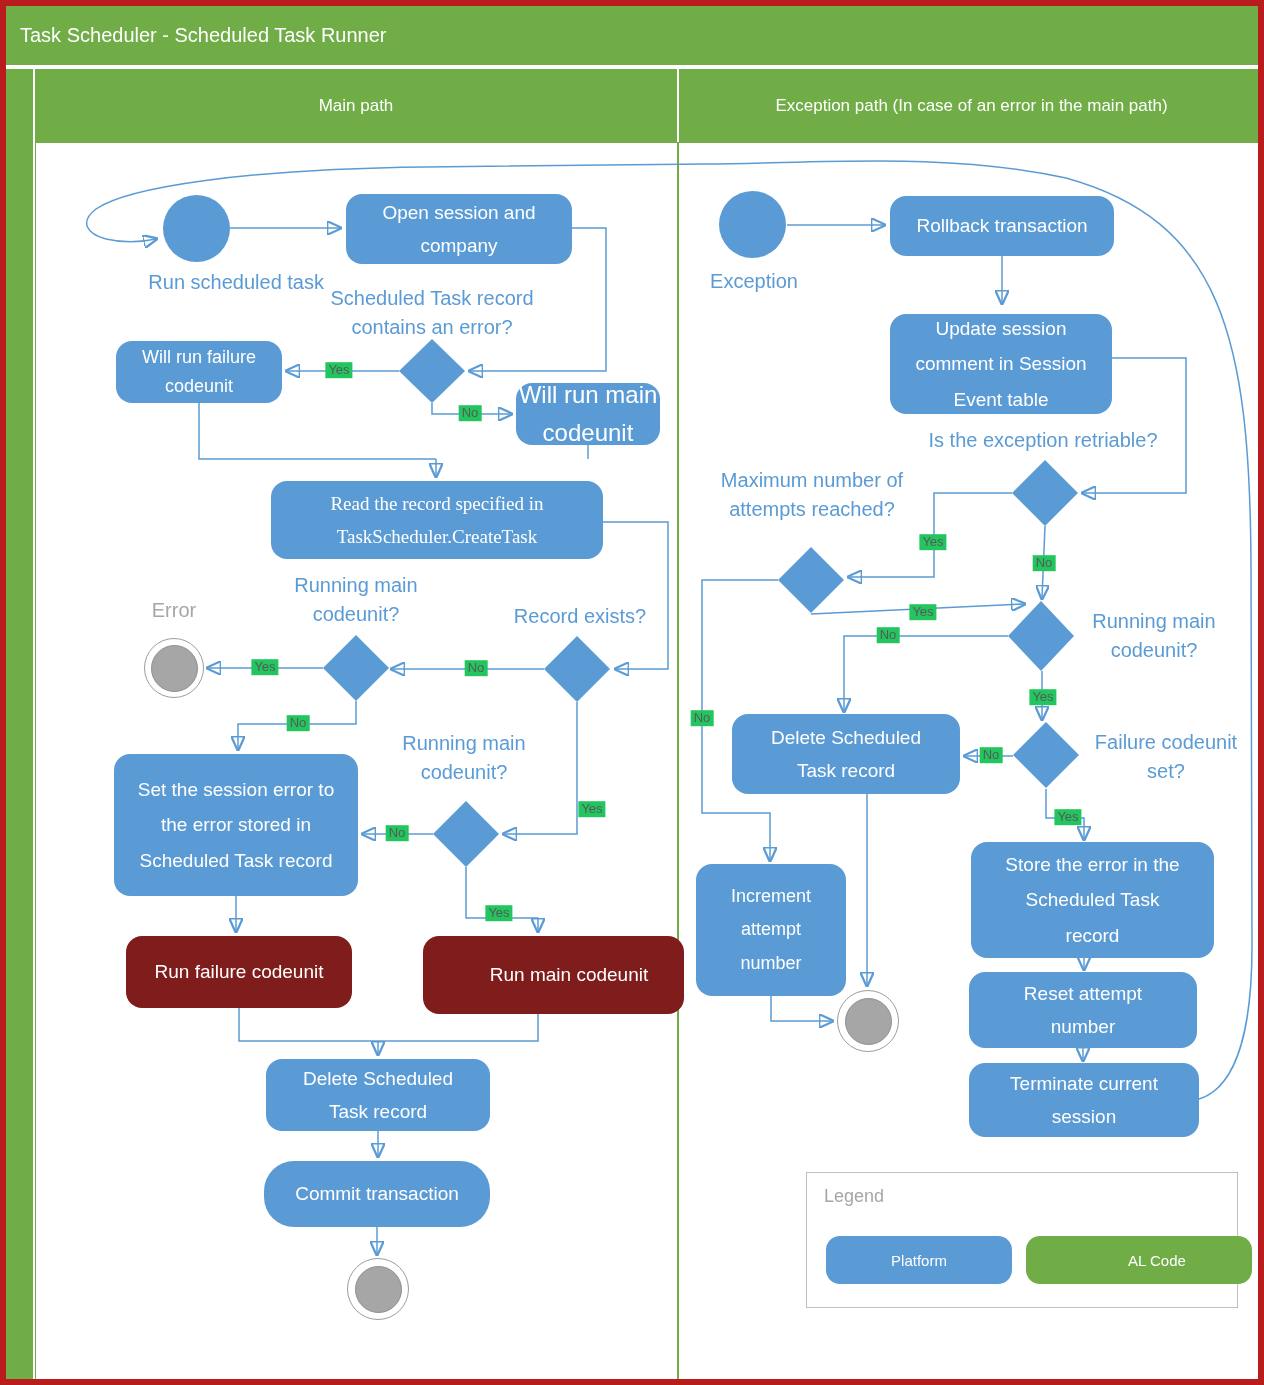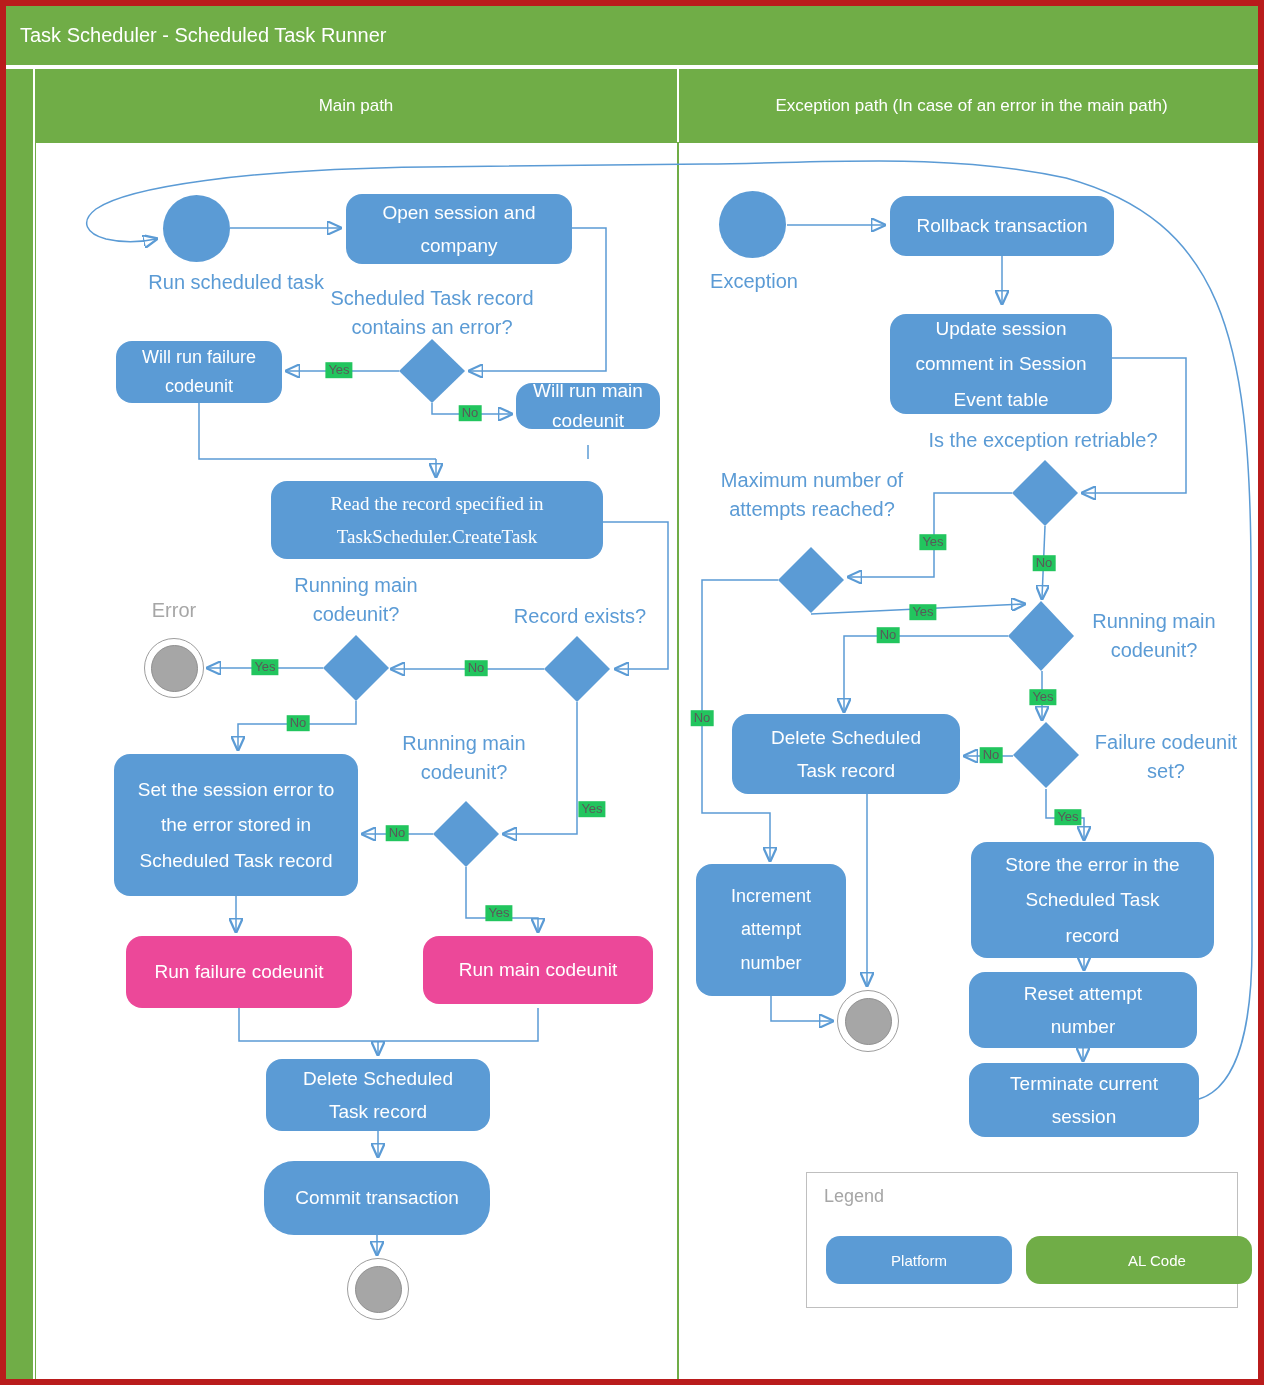--- a/index.html
+++ b/index.html
@@ -21,21 +21,21 @@
   }
   .lanebody { position:absolute; top:136px; height:1245px; background:#fff; border:1px solid #70AD47; box-sizing:border-box; }
   .edges { position:absolute; left:0; top:0; z-index:1; }
   .edges path, .edges polyline { fill:none; stroke:#5B9BD5; stroke-width:1.5; }
   .edges polygon { stroke:none; }
   .box {
     position:absolute; z-index:2; background:#5B9BD5; color:#fff;
     border-radius:16px; display:flex; align-items:center; justify-content:center;
     text-align:center; font-size:19px; line-height:1.75; white-space:pre-line;
   }
-  .box.green { background:#ec4899; }
+  .box.green { background:#7f1d1d; }
   .box.tight { line-height:1.85; }
   .circle { position:absolute; z-index:2; border-radius:50%; background:#5B9BD5; }
   .terminal {
     position:absolute; z-index:2; border-radius:50%; background:#fff;
     border:1.5px solid #9d9d9d; display:flex; align-items:center; justify-content:center;
     box-sizing:border-box;
   }
   .terminal .inner { width:47px; height:47px; border-radius:50%; background:#A6A6A6; border:1px solid #8f8f8f; box-sizing:border-box; }
   .caption {
     position:absolute; z-index:3; color:#5B9BD5; font-size:20px;
@@ -122,41 +122,41 @@
   </svg>
 
   <div class="circle" style="left:157px; top:189px; width:67px; height:67px;"></div>
   <div class="caption" style="left:62px; top:262px; width:256px;text-align:right;">Run scheduled task</div>
   <div class="box" style="left:340px; top:188px; width:226px; height:70px;">Open session and
 company</div>
   <div class="caption" style="left:296px; top:278px; width:260px;">Scheduled Task record
 contains an error?</div>
   <div class="box" style="left:110px; top:335px; width:166px; height:62px; font-size:18px; line-height:1.6;">Will run failure
 codeunit</div>
-  <div class="box" style="left:510px; top:377px; width:144px; height:46px; font-size:19px; line-height:1.6;">Will run main
+  <div class="box" style="left:510px; top:377px; width:144px; height:62px; font-size:24px; line-height:1.6;">Will run main
 codeunit</div>
   <div class="box" style="left:265px; top:475px; width:332px; height:78px;font-family:Liberation Serif, serif;">Read the record specified in
 TaskScheduler.CreateTask</div>
   <div class="caption gray" style="left:118px; top:590px; width:100px;">Error</div>
   <div class="terminal" style="left:138px; top:632px; width:60px; height:60px;">
       <div class="inner"></div>
     </div>
   <div class="caption" style="left:260px; top:565px; width:180px;">Running main
 codeunit?</div>
   <div class="caption" style="left:484px; top:596px; width:180px;">Record exists?</div>
   <div class="caption" style="left:368px; top:723px; width:180px;">Running main
 codeunit?</div>
   <div class="box tight" style="left:108px; top:748px; width:244px; height:142px;">Set the session error to
 the error stored in
 Scheduled Task record</div>
   <div class="box green" style="left:120px; top:930px; width:226px; height:72px;">Run failure codeunit</div>
-  <div class="box green" style="left:417px; top:930px; width:230px; height:68px;">Run main codeunit</div>
+  <div class="box green" style="left:417px; top:930px; width:230px; height:78px;padding-left:31px;">Run main codeunit</div>
   <div class="box" style="left:260px; top:1053px; width:224px; height:72px;">Delete Scheduled
 Task record</div>
-  <div class="box" style="left:258px; top:1155px; width:226px; height:74px;border-radius:30px;">Commit transaction</div>
+  <div class="box" style="left:258px; top:1155px; width:226px; height:66px;border-radius:30px;">Commit transaction</div>
   <div class="terminal" style="left:341px; top:1252px; width:62px; height:62px;">
       <div class="inner"></div>
     </div>
 
   <div class="circle" style="left:713px; top:185px; width:67px; height:67px;"></div>
   <div class="caption" style="left:673px; top:261px; width:150px;">Exception</div>
   <div class="box" style="left:884px; top:190px; width:224px; height:60px;">Rollback transaction</div>
   <div class="box tight" style="left:884px; top:308px; width:222px; height:100px;">Update session
 comment in Session
 Event table</div>

